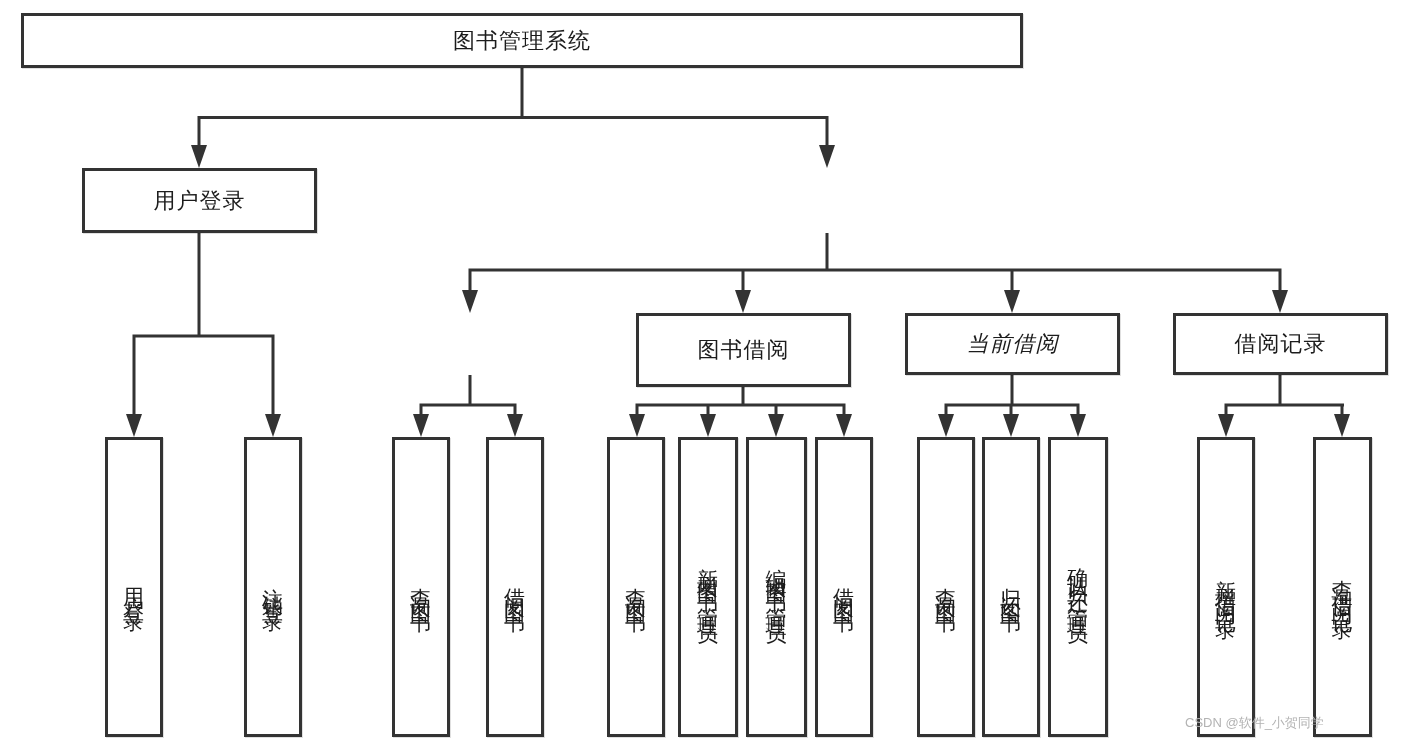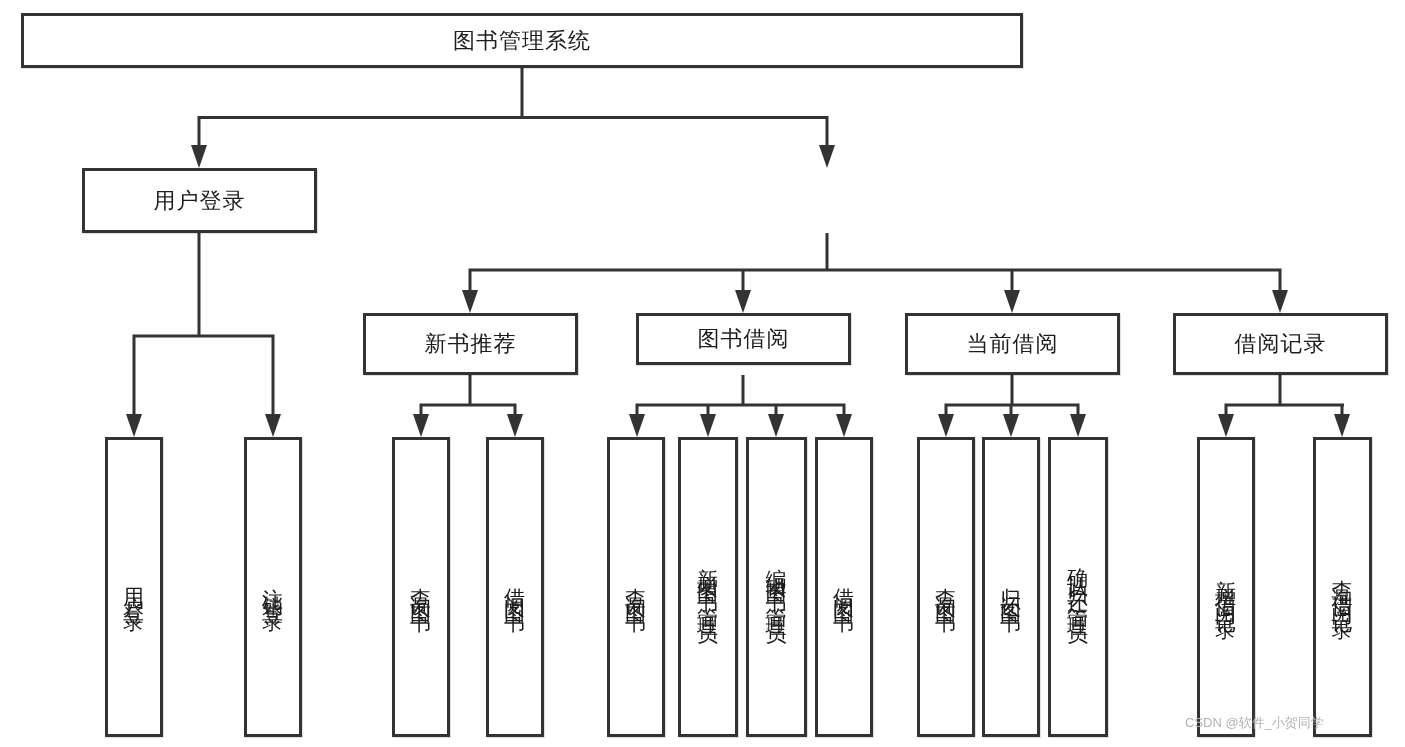--- a/index.html
+++ b/index.html
@@ -109,27 +109,24 @@
   </svg>
 
   <div class="node" style="left:21px;top:13px;width:1002px;height:55px;">
     <span class="node-label">图书管理系统</span>
   </div>
 
   <div class="node" style="left:82px;top:168px;width:235px;height:65px;">
     <span class="node-label">用户登录</span>
   </div>
 
-  <div class="node" style="left:363px;top:313px;width:215px;height:62px;">
-    <span class="node-label">新书推荐</span>
-  </div>
-  <div class="node" style="left:636px;top:313px;width:215px;height:52px;">
+  <div class="node" style="left:636px;top:313px;width:215px;height:74px;">
     <span class="node-label">图书借阅</span>
   </div>
-  <div class="node" style="left:905px;top:313px;width:215px;height:62px;">
+  <div class="node" style="left:905px;top:313px;width:215px;height:62px;font-style:italic;">
     <span class="node-label">当前借阅</span>
   </div>
   <div class="node" style="left:1173px;top:313px;width:215px;height:62px;">
     <span class="node-label">借阅记录</span>
   </div>
 
   <div class="leaf" style="left:105px;">
     <span class="leaf-label">用户登录</span>
   </div>
   <div class="leaf" style="left:244px;">

